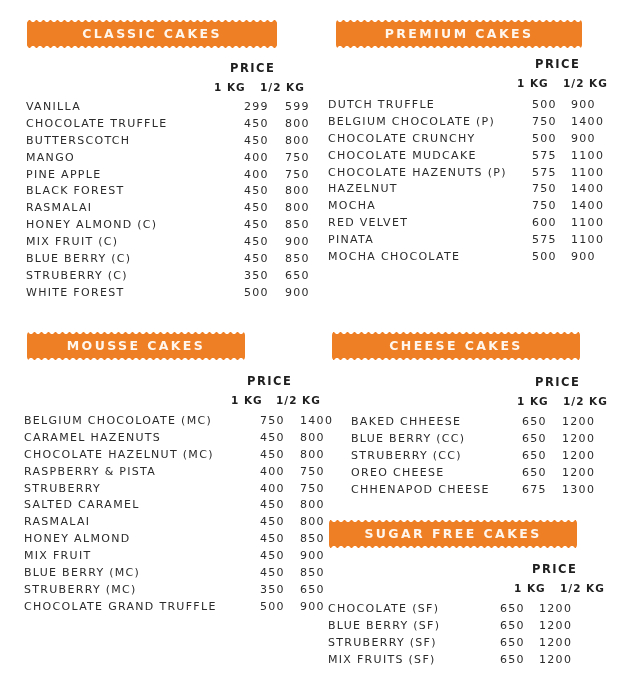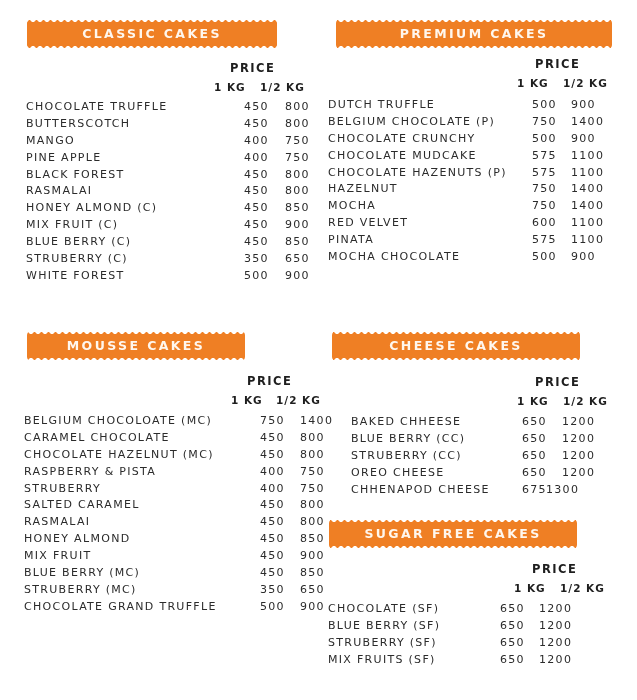--- a/index.html
+++ b/index.html
@@ -42,20 +42,25 @@
 </style>
 </head>
 <body>
 
 <div class="banner" style="left:27px; top:19px; width:250px;">CLASSIC CAKES</div>
 <div class="price-head" style="left:230px; top:61px;">PRICE</div>
 <div class="col-head" style="left:214px; top:81px;">1 KG</div>
 <div class="col-head" style="left:260px; top:81px;">1/2 KG</div>
 <ul class="rows" style="left:26px; top:100px; width:300px;">
     <li class="row">
+      <span class="name">VANILLA</span>
+      <span class="p1" style="left: 218px;">299</span>
+      <span class="p2" style="left: 259px;">599</span>
+    </li>
+    <li class="row">
       <span class="name">CHOCOLATE TRUFFLE</span>
       <span class="p1" style="left: 218px;">450</span>
       <span class="p2" style="left: 259px;">800</span>
     </li>
     <li class="row">
       <span class="name">BUTTERSCOTCH</span>
       <span class="p1" style="left: 218px;">450</span>
       <span class="p2" style="left: 259px;">800</span>
     </li>
     <li class="row">
@@ -98,21 +103,21 @@
       <span class="p1" style="left: 218px;">350</span>
       <span class="p2" style="left: 259px;">650</span>
     </li>
     <li class="row">
       <span class="name">WHITE FOREST</span>
       <span class="p1" style="left: 218px;">500</span>
       <span class="p2" style="left: 259px;">900</span>
     </li>
   </ul>
 
-<div class="banner" style="left:336px; top:19px; width:276px;">PREMIUM CAKES</div>
+<div class="banner" style="left:336px; top:19px; width:246px;">PREMIUM CAKES</div>
 <div class="price-head" style="left:535px; top:57px;">PRICE</div>
 <div class="col-head" style="left:517px; top:77px;">1 KG</div>
 <div class="col-head" style="left:563px; top:77px;">1/2 KG</div>
 <ul class="rows" style="left:328px; top:98px; width:300px;">
     <li class="row">
       <span class="name">DUTCH TRUFFLE</span>
       <span class="p1" style="left: 204px;">500</span>
       <span class="p2" style="left: 243px;">900</span>
     </li>
     <li class="row">
@@ -166,21 +171,21 @@
 <div class="price-head" style="left:247px; top:374px;">PRICE</div>
 <div class="col-head" style="left:231px; top:394px;">1 KG</div>
 <div class="col-head" style="left:276px; top:394px;">1/2 KG</div>
 <ul class="rows" style="left:24px; top:414px; width:310px;">
     <li class="row">
       <span class="name">BELGIUM CHOCOLOATE (MC)</span>
       <span class="p1" style="left: 236px;">750</span>
       <span class="p2" style="left: 276px;">1400</span>
     </li>
     <li class="row">
-      <span class="name">CARAMEL CHOCOLATE</span>
+      <span class="name">CARAMEL HAZENUTS</span>
       <span class="p1" style="left: 236px;">450</span>
       <span class="p2" style="left: 276px;">800</span>
     </li>
     <li class="row">
       <span class="name">CHOCOLATE HAZELNUT (MC)</span>
       <span class="p1" style="left: 236px;">450</span>
       <span class="p2" style="left: 276px;">800</span>
     </li>
     <li class="row">
       <span class="name">RASPBERRY &amp; PISTA</span>
@@ -250,21 +255,21 @@
       <span class="p2" style="left: 211px;">1200</span>
     </li>
     <li class="row">
       <span class="name">OREO CHEESE</span>
       <span class="p1" style="left: 171px;">650</span>
       <span class="p2" style="left: 211px;">1200</span>
     </li>
     <li class="row">
       <span class="name">CHHENAPOD CHEESE</span>
       <span class="p1" style="left: 171px;">675</span>
-      <span class="p2" style="left: 195px;">1300</span>
+      <span class="p2" style="left: 211px;">1300</span>
     </li>
   </ul>
 
 <div class="banner" style="left:329px; top:519px; width:248px;">SUGAR FREE CAKES</div>
 <div class="price-head" style="left:532px; top:562px;">PRICE</div>
 <div class="col-head" style="left:514px; top:582px;">1 KG</div>
 <div class="col-head" style="left:560px; top:582px;">1/2 KG</div>
 <ul class="rows" style="left:328px; top:602px; width:280px;">
     <li class="row">
       <span class="name">CHOCOLATE (SF)</span>

